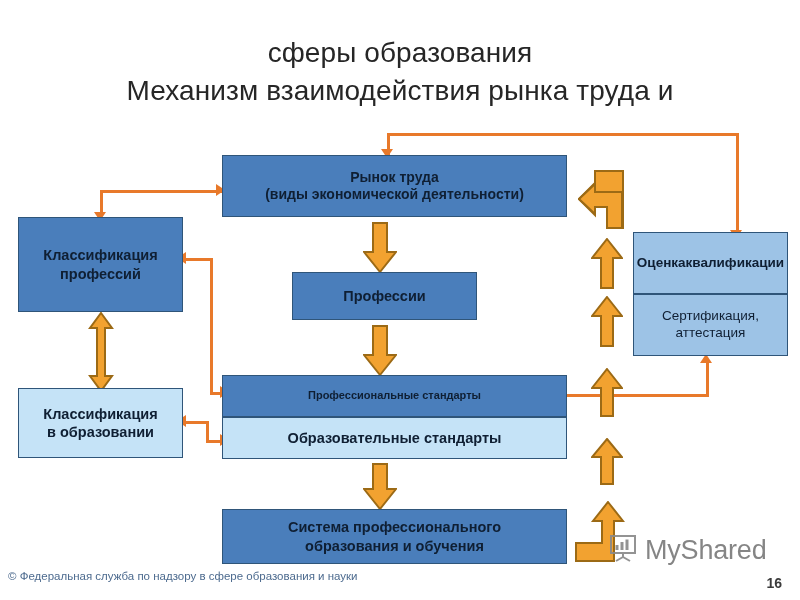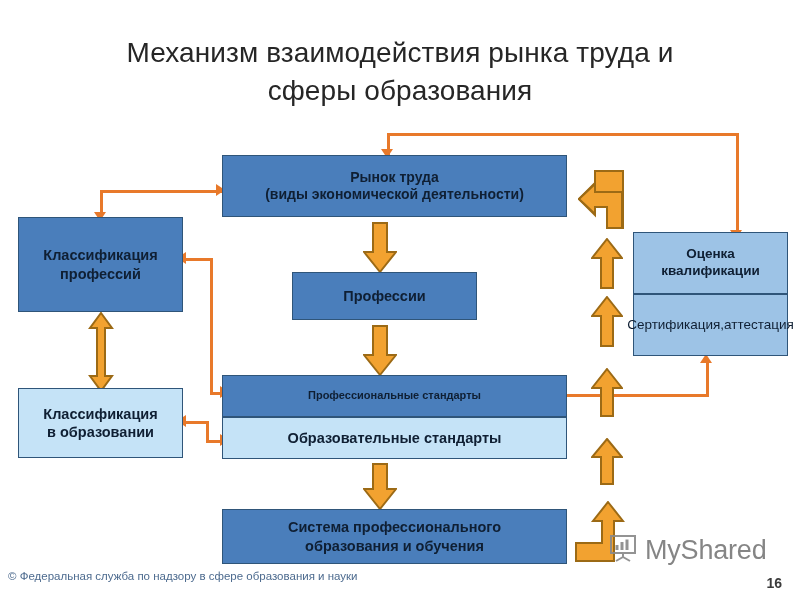--- a/index.html
+++ b/index.html
@@ -129,22 +129,22 @@
     font-weight: 400;
     letter-spacing: -0.2px;
   }
 </style>
 </head>
 <body>
 
 <div id="slide">
 
   <div id="title">
+    <span class="tline">сферы образования</span>
     <span class="tline">Механизм взаимодействия рынка труда и</span>
-    <span class="tline">сферы образования</span>
   </div>
 
   <div class="seg seg-h" style="left:387px; top:133px; width:352px;"></div>
   <div class="seg seg-v" style="left:736px; top:133px; height:100px;"></div>
   <div class="head head-down" style="left:730px; top:230px;"></div>
   <div class="seg seg-v" style="left:387px; top:133px; height:22px;"></div>
   <div class="head head-down" style="left:381px; top:149px;"></div>
 
   <div class="seg seg-h" style="left:100px; top:190px; width:124px;"></div>
   <div class="seg seg-v" style="left:100px; top:190px; height:26px;"></div>
@@ -253,26 +253,26 @@
 
   <div class="box box-light" style="left:222px; top:417px; width:345px; height:42px; font-size:14.5px;">
     <span class="ln">Образовательные стандарты</span>
   </div>
 
   <div class="box box-dark" style="left:222px; top:509px; width:345px; height:55px; font-size:14.5px; flex-direction:column;">
     <span class="ln">Система профессионального</span>
     <span class="ln">образования и обучения</span>
   </div>
 
-  <div class="box box-mid" style="left:633px; top:232px; width:155px; height:62px; font-size:13.5px; flex-direction:column;">
+  <div class="box box-mid" style="left:633px; top:232px; width:155px; height:62px; font-size:13.5px; flex-direction:row;">
     <span class="ln">Оценка</span>
     <span class="ln">квалификации</span>
   </div>
 
-  <div class="box box-mid" style="left:633px; top:294px; width:155px; height:62px; font-size:13.5px; flex-direction:row; font-weight:normal;">
+  <div class="box box-mid" style="left:633px; top:294px; width:155px; height:62px; font-size:13.5px; flex-direction:column; font-weight:normal;">
     <span class="ln">Сертификация,</span>
     <span class="ln">аттестация</span>
   </div>
 
   <div id="watermark">
     <span>
       <svg width="30" height="30" viewBox="0 0 30 30">
         <rect x="3" y="3" width="24" height="17" fill="none" stroke="#8a8a8a" stroke-width="2"></rect>
         <rect x="7.5" y="12" width="3" height="5" fill="#8a8a8a"></rect>
         <rect x="12.5" y="9" width="3" height="8" fill="#8a8a8a"></rect>

